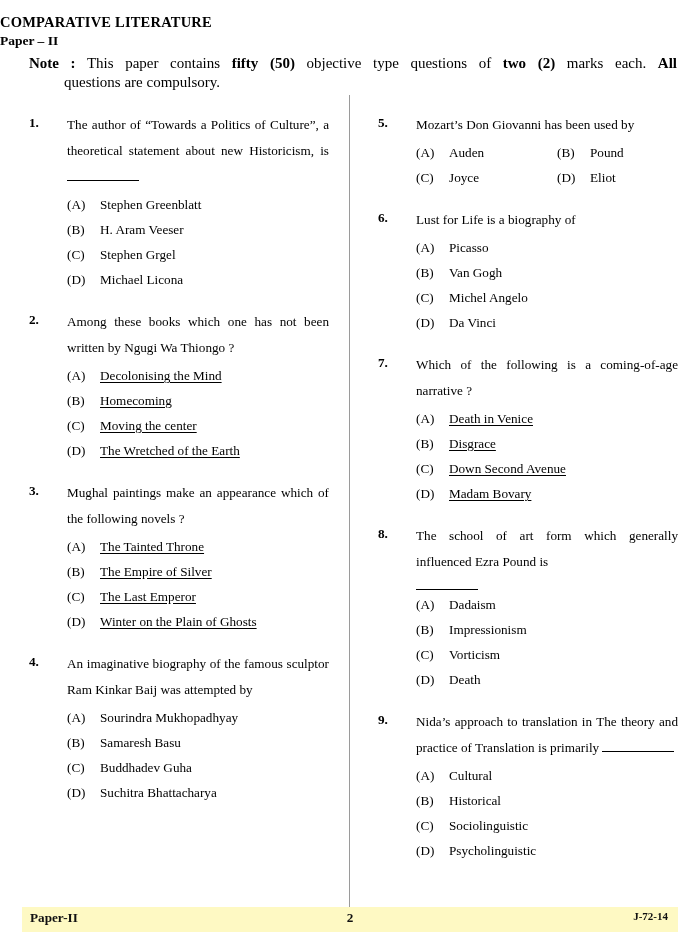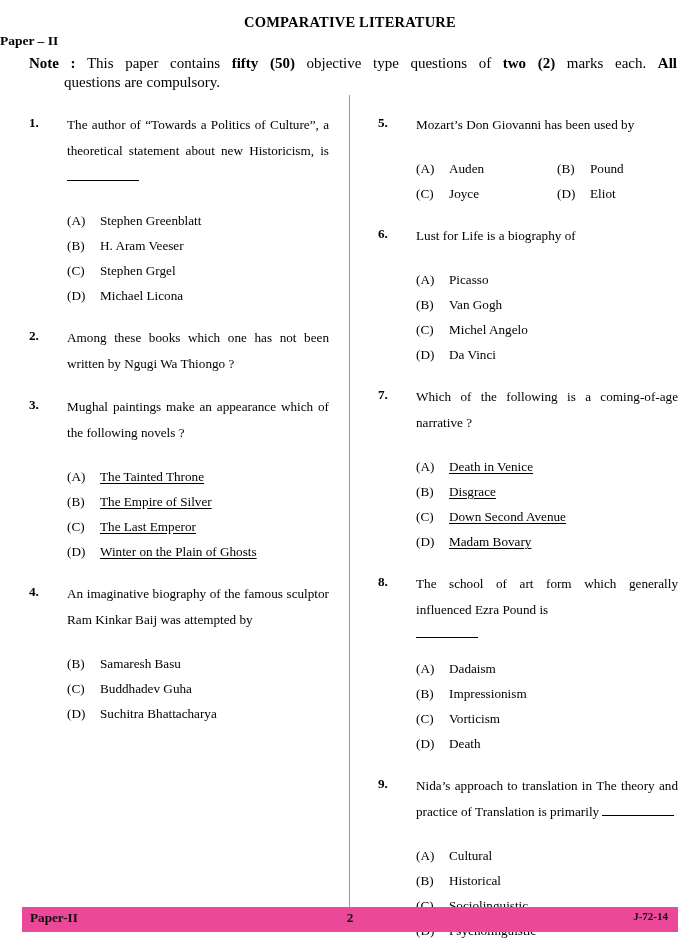--- a/index.html
+++ b/index.html
@@ -19,21 +19,20 @@
     background: #ffffff;
     overflow: hidden;
   }
 
   
   .exam-title {
     position: absolute;
     top: 14px;
     left: 0;
     width: 700px;
-    text-align: center;
     font-size: 14.5px;
     font-weight: bold;
     letter-spacing: 0.2px;
   }
   .exam-subtitle {
     position: absolute;
     top: 33px;
     left: 0;
     width: 700px;
     font-size: 13.5px;
@@ -97,21 +96,21 @@
     font-size: 13.2px;
     line-height: 26px;
     text-align: justify;
     text-align-last: left;
   }
   .q-text.justify-all {
     text-align: justify;
   }
   .options {
     margin-left: 38px;
-    margin-top: 18px;
+    margin-top: 2px;
   }
   .opt {
     position: relative;
     font-size: 13.2px;
     line-height: 25px;
     min-height: 25px;
   }
   .opt-label {
     display: inline-block;
     width: 33px;
@@ -151,21 +150,21 @@
     margin-left: 0;
   }
 
   
   .footer-bar {
     position: absolute;
     left: 22px;
     top: 907px;
     width: 656px;
     height: 25px;
-    background: #ec4899;
+    background: #fef9c3;
   }
   .footer-left {
     position: absolute;
     left: 8px;
     top: 3px;
     font-size: 13.2px;
     font-weight: bold;
     color: #111;
   }
   .footer-center {
@@ -212,35 +211,42 @@
         <div class="options">
           <div class="opt"><span class="opt-label">(A)</span><span class="opt-text">Stephen Greenblatt</span></div>
           <div class="opt"><span class="opt-label">(B)</span><span class="opt-text">H. Aram Veeser</span></div>
           <div class="opt"><span class="opt-label">(C)</span><span class="opt-text">Stephen Grgel</span></div>
           <div class="opt"><span class="opt-label">(D)</span><span class="opt-text">Michael Licona</span></div>
         </div>
       </div>
       <div class="question">
         <span class="q-num">2.</span>
         <div class="q-text">Among these books which one has <span class="ul">not been written</span> by Ngugi Wa Thiongo ?</div>
+        <div class="options">
+          <div class="opt"><span class="opt-label">(A)</span><span class="opt-text ul">Decolonising the Mind</span></div>
+          <div class="opt"><span class="opt-label">(B)</span><span class="opt-text ul">Homecoming</span></div>
+          <div class="opt"><span class="opt-label">(C)</span><span class="opt-text ul">Moving the center</span></div>
+          <div class="opt"><span class="opt-label">(D)</span><span class="opt-text ul">The Wretched of the Earth</span></div>
+        </div>
       </div>
       <div class="question">
         <span class="q-num">3.</span>
         <div class="q-text">Mughal paintings make an appearance which of the following novels ?</div>
         <div class="options">
           <div class="opt"><span class="opt-label">(A)</span><span class="opt-text ul">The Tainted Throne</span></div>
           <div class="opt"><span class="opt-label">(B)</span><span class="opt-text ul">The Empire of Silver</span></div>
           <div class="opt"><span class="opt-label">(C)</span><span class="opt-text ul">The Last Emperor</span></div>
           <div class="opt"><span class="opt-label">(D)</span><span class="opt-text ul">Winter on the Plain of Ghosts</span></div>
         </div>
       </div>
       <div class="question">
         <span class="q-num">4.</span>
         <div class="q-text">An imaginative biography of the famous sculptor Ram Kinkar Baij was attempted by</div>
         <div class="options">
+          <div class="opt"><span class="opt-label">(A)</span><span class="opt-text">Sourindra Mukhopadhyay</span></div>
           <div class="opt"><span class="opt-label">(B)</span><span class="opt-text">Samaresh Basu</span></div>
           <div class="opt"><span class="opt-label">(C)</span><span class="opt-text">Buddhadev Guha</span></div>
           <div class="opt"><span class="opt-label">(D)</span><span class="opt-text">Suchitra Bhattacharya</span></div>
         </div>
       </div>
     </div>
 
   <div class="col col-right" id="col-right">
       <div class="question">
         <span class="q-num">5.</span>

